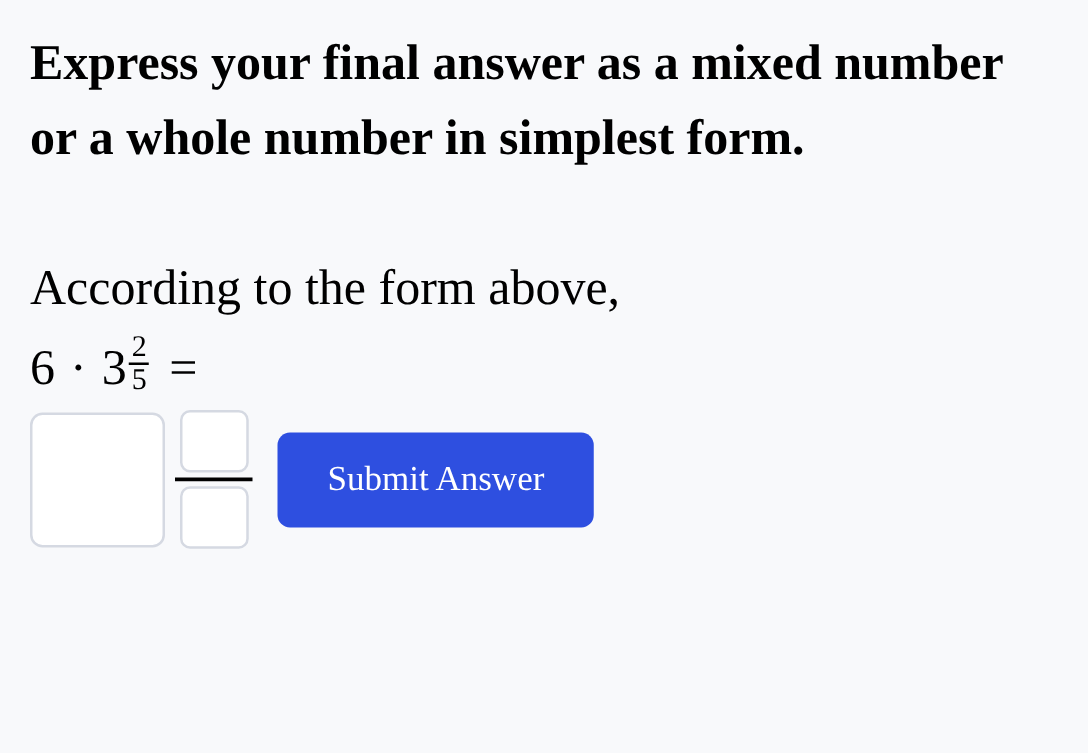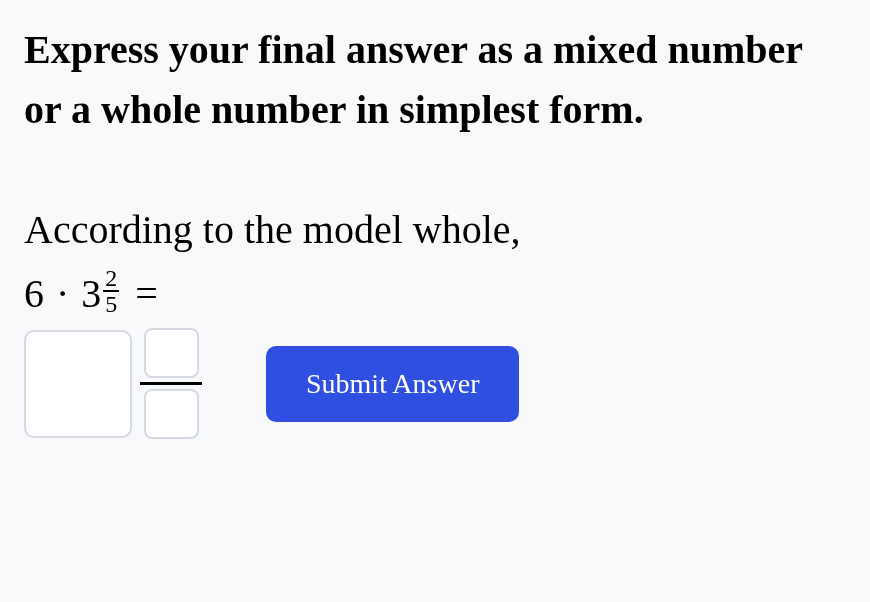--- a/index.html
+++ b/index.html
@@ -64,21 +64,21 @@
     .mini-den {
       padding: 0 2px;
     }
     .eq-equals {
       font-size: 40px;
       padding-left: 8px;
     }
     .answer-row {
       display: flex;
       align-items: center;
-      gap: 64px;
+      gap: 20px;
     }
     .answer-inputs {
       display: flex;
       align-items: center;
       gap: 8px;
     }
     .whole-input {
       width: 108px;
       height: 108px;
       border: 2px solid #d5d9e2;
@@ -118,21 +118,21 @@
       font-size: 28px;
       font-family: Georgia, 'Times New Roman', serif;
       cursor: pointer;
     }
   </style>
 </head>
 <body>
 
 <div class="instructions">Express your final answer as a mixed number or a whole number in simplest form.</div>
 
-<div class="question-text">According to the model whole,</div>
+<div class="question-text">According to the form above,</div>
 
 <div class="equation-row">
   <span class="eq-factor1">6</span>
   <span class="eq-dot">·</span>
   <span class="mixed-number">
     <span class="mixed-whole">3</span>
     <span class="mini-fraction">
       <span class="mini-num">2</span>
       <span class="mini-den">5</span>
     </span>

